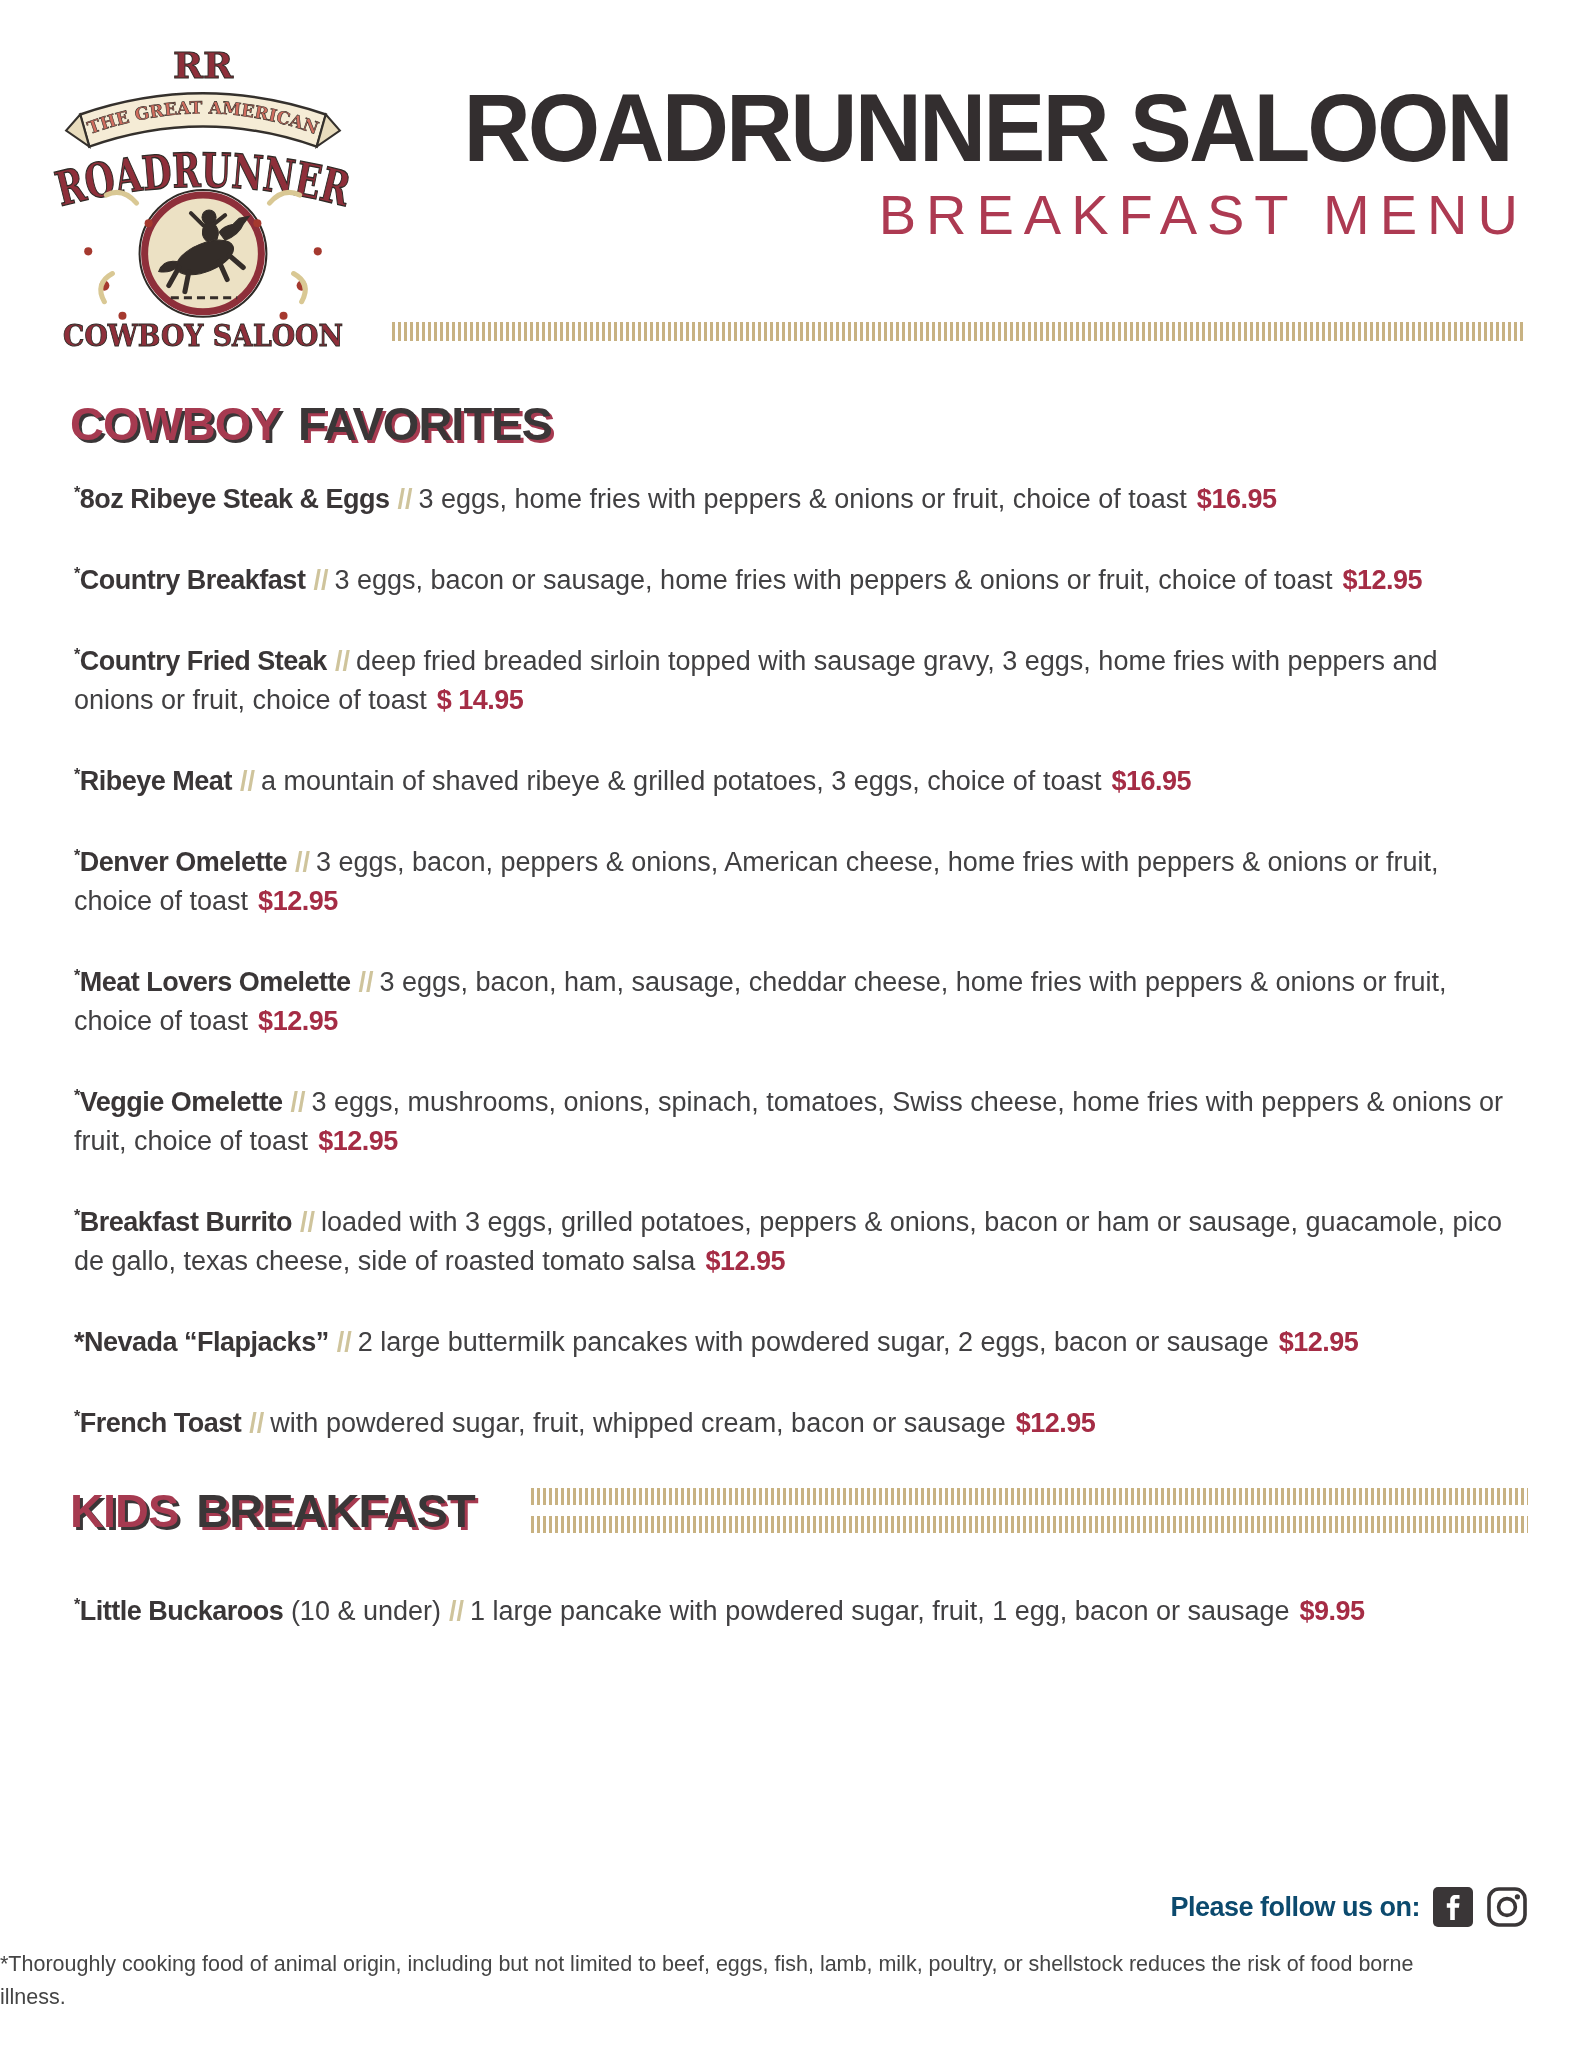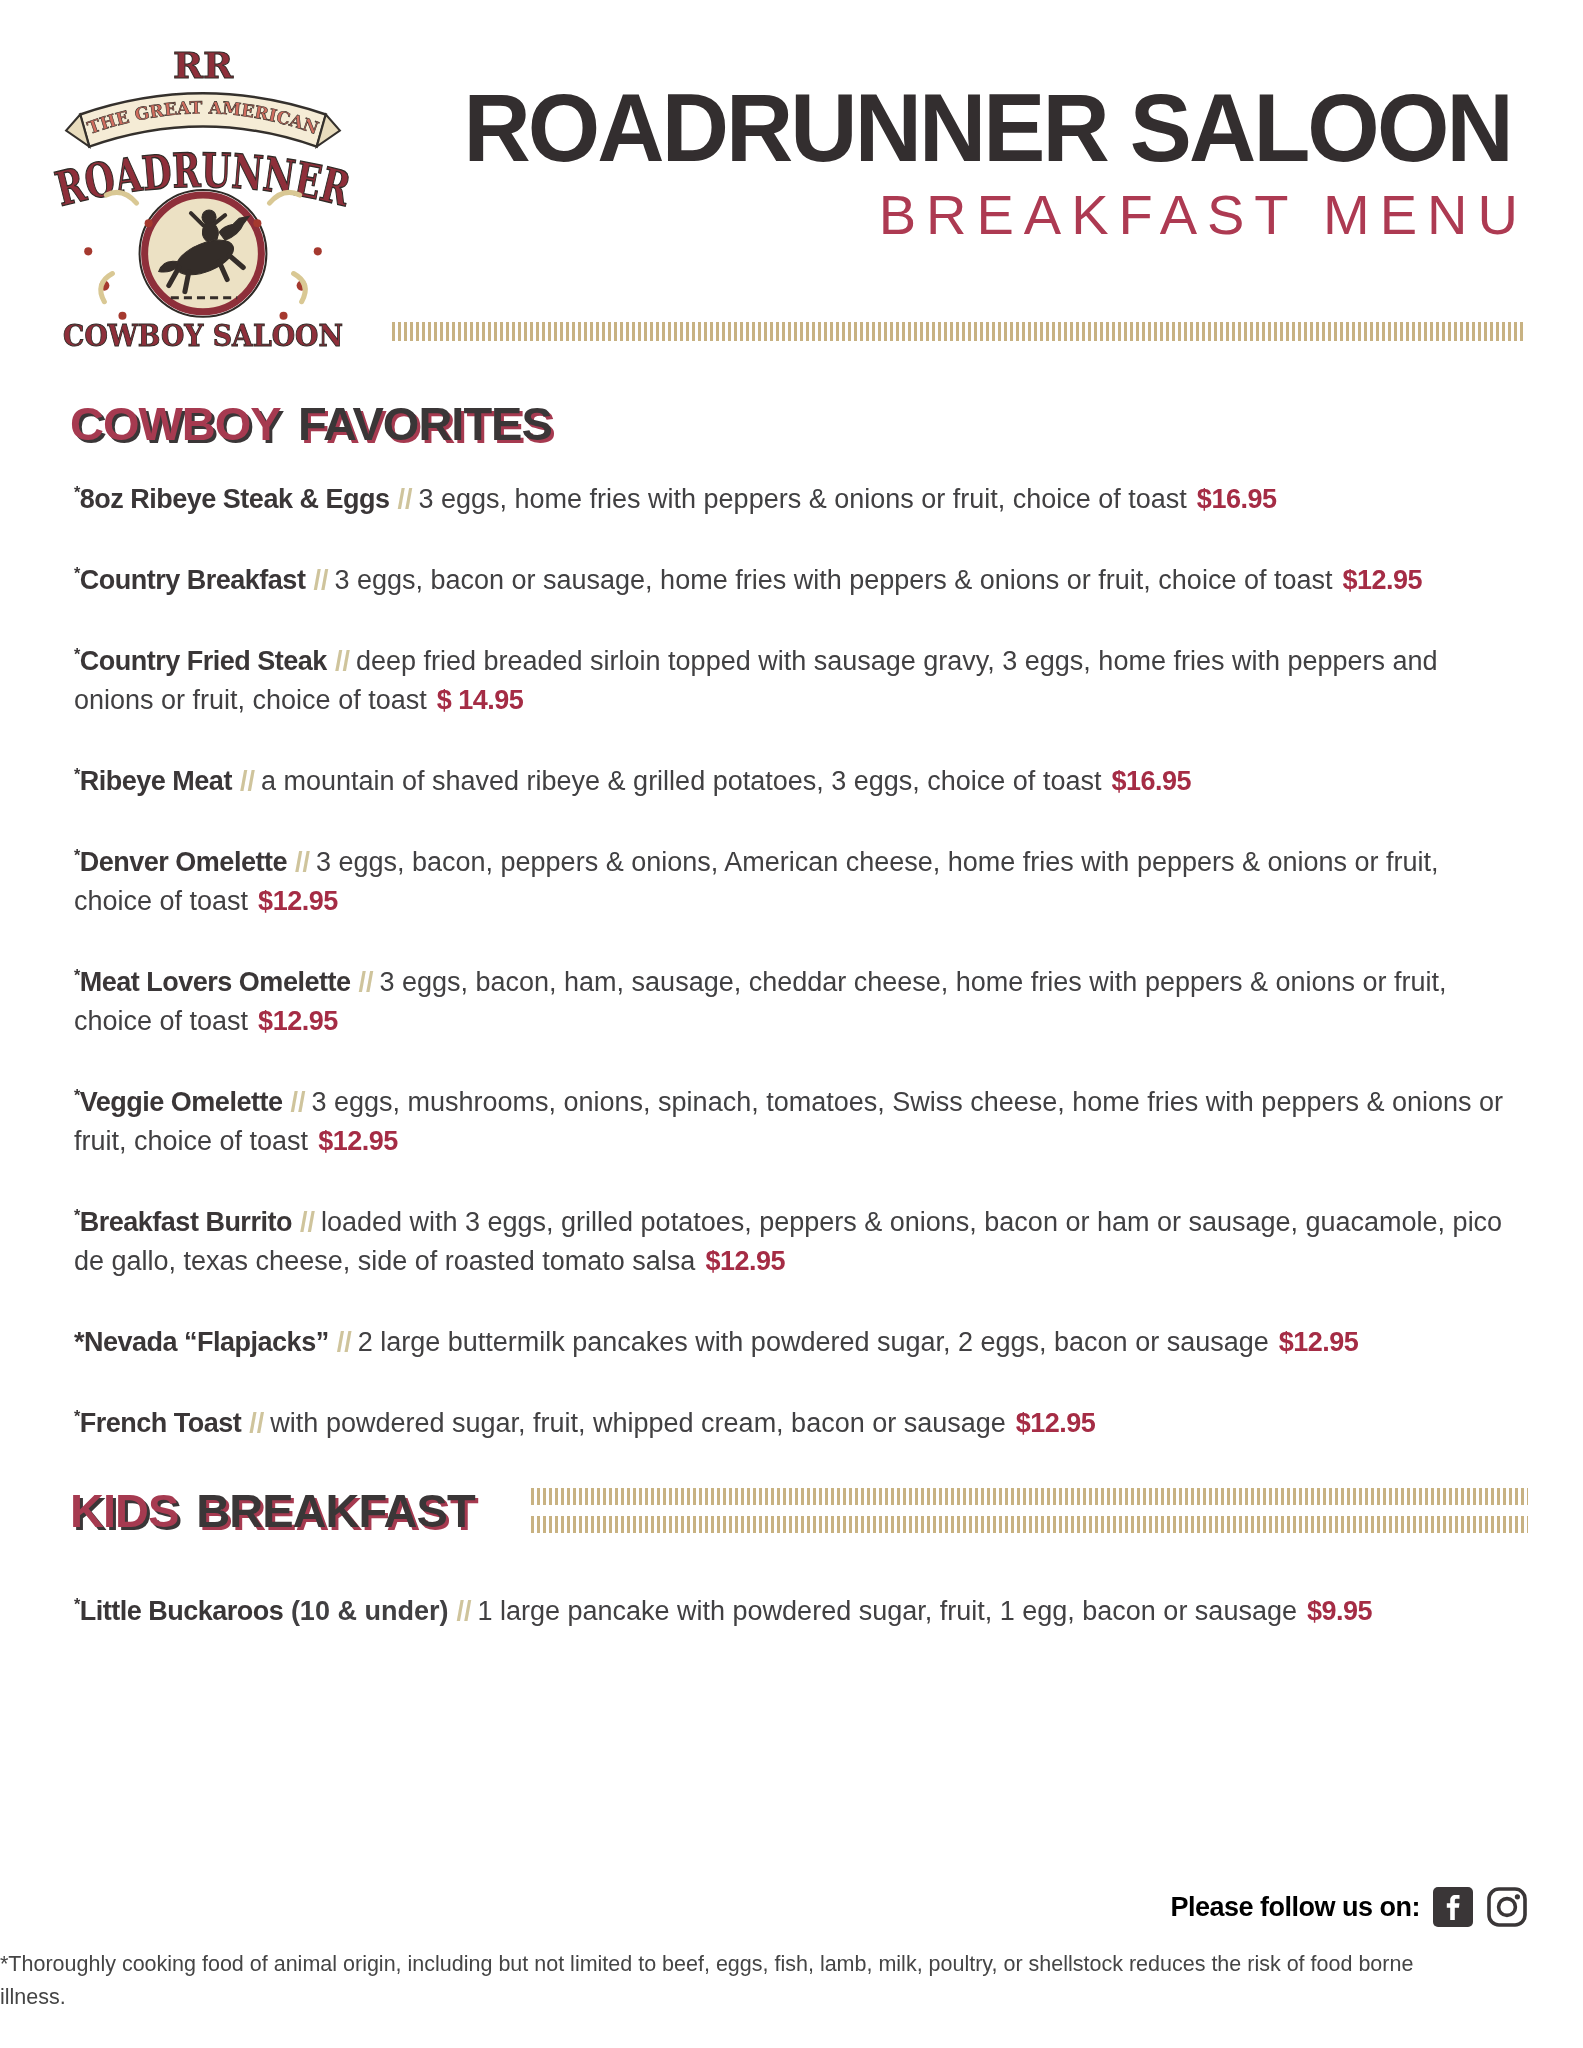--- a/index.html
+++ b/index.html
@@ -48,36 +48,36 @@
 
   .items{list-style:none;margin:4px;padding:0;}
   .item{
     margin:0 0 42px 0;
     font-size:27px;line-height:39px;
     color:#414042;
   }
   .item .ast{font-size:60%;vertical-align:super;line-height:0;font-weight:bold;color:#3a3637;}
   .item .name{font-weight:bold;color:#3a3637;letter-spacing:-0.5px;}
   .item .ast.big{font-size:100%;vertical-align:baseline;}
-  .item .note{color:#414042;font-weight:bold;text-align:center;}
+  .item .note{color:#414042;font-weight:normal;text-align:center;}
   .item .sep{color:#cfc49c;font-weight:bold;padding:0 6px 0 8px;}
   .item .price{color:#a52c45;font-weight:bold;margin-left:10px;letter-spacing:-0.5px;}
 
   
   .kids-heading-row{display:flex;align-items:center;margin:12px 0 56px 0;}
   .kids-heading-row .section-heading{margin:0;}
   .kids-stripes{flex:1;margin-left:56px;display:flex;flex-direction:column;gap:11px;}
   .kids-stripes .tick-stripe{height:17px;width:100%;}
 
   
   .follow-row{
     position:absolute;top:1886px;right:55px;
     display:flex;align-items:center;gap:12px;
   }
-  .follow-label{font-size:27px;font-weight:bold;color:#000000;letter-spacing:-0.5px;margin-left:40px;}
+  .follow-label{font-size:27px;font-weight:bold;color:#0c4a6e;letter-spacing:-0.5px;margin-left:40px;}
   .social-icon{width:42px;height:42px;display:block;}
   .disclaimer{
     position:absolute;left:0;top:1948px;width:1443px;
     text-align:left;font-size:21.5px;line-height:33px;color:#454545;
   }
 </style>
 </head>
 <body>
 
 <div class="page">

